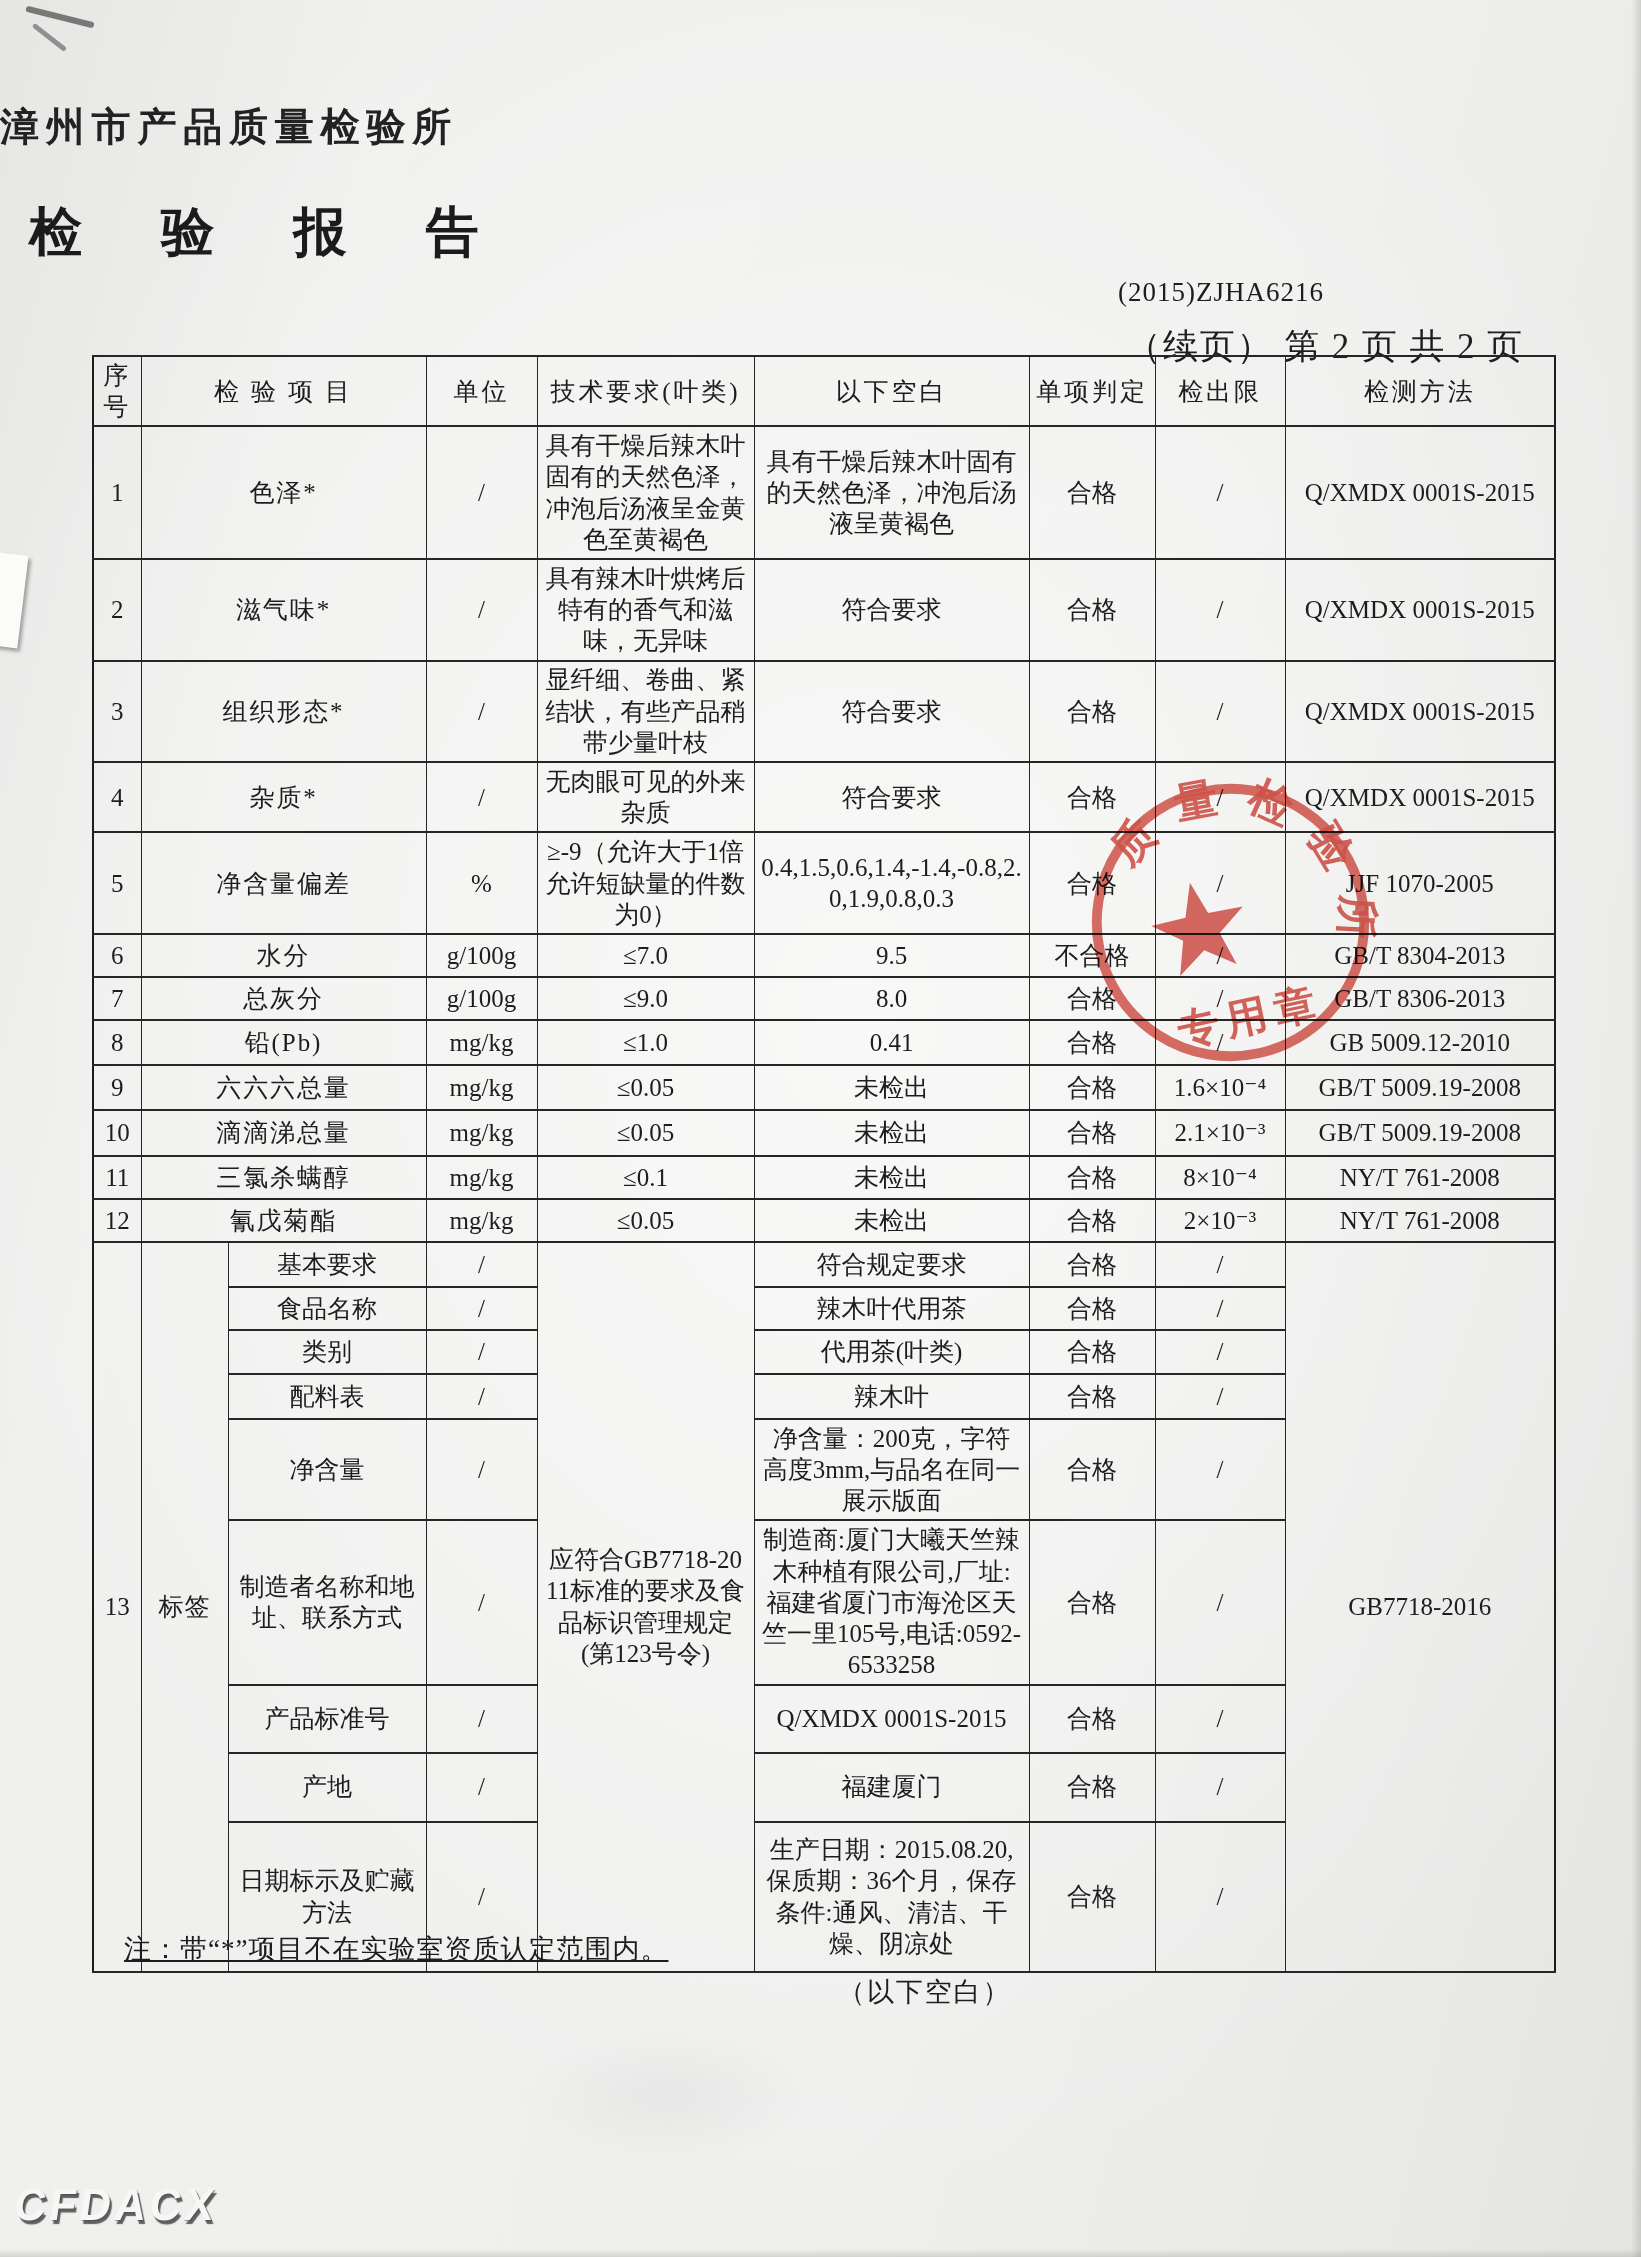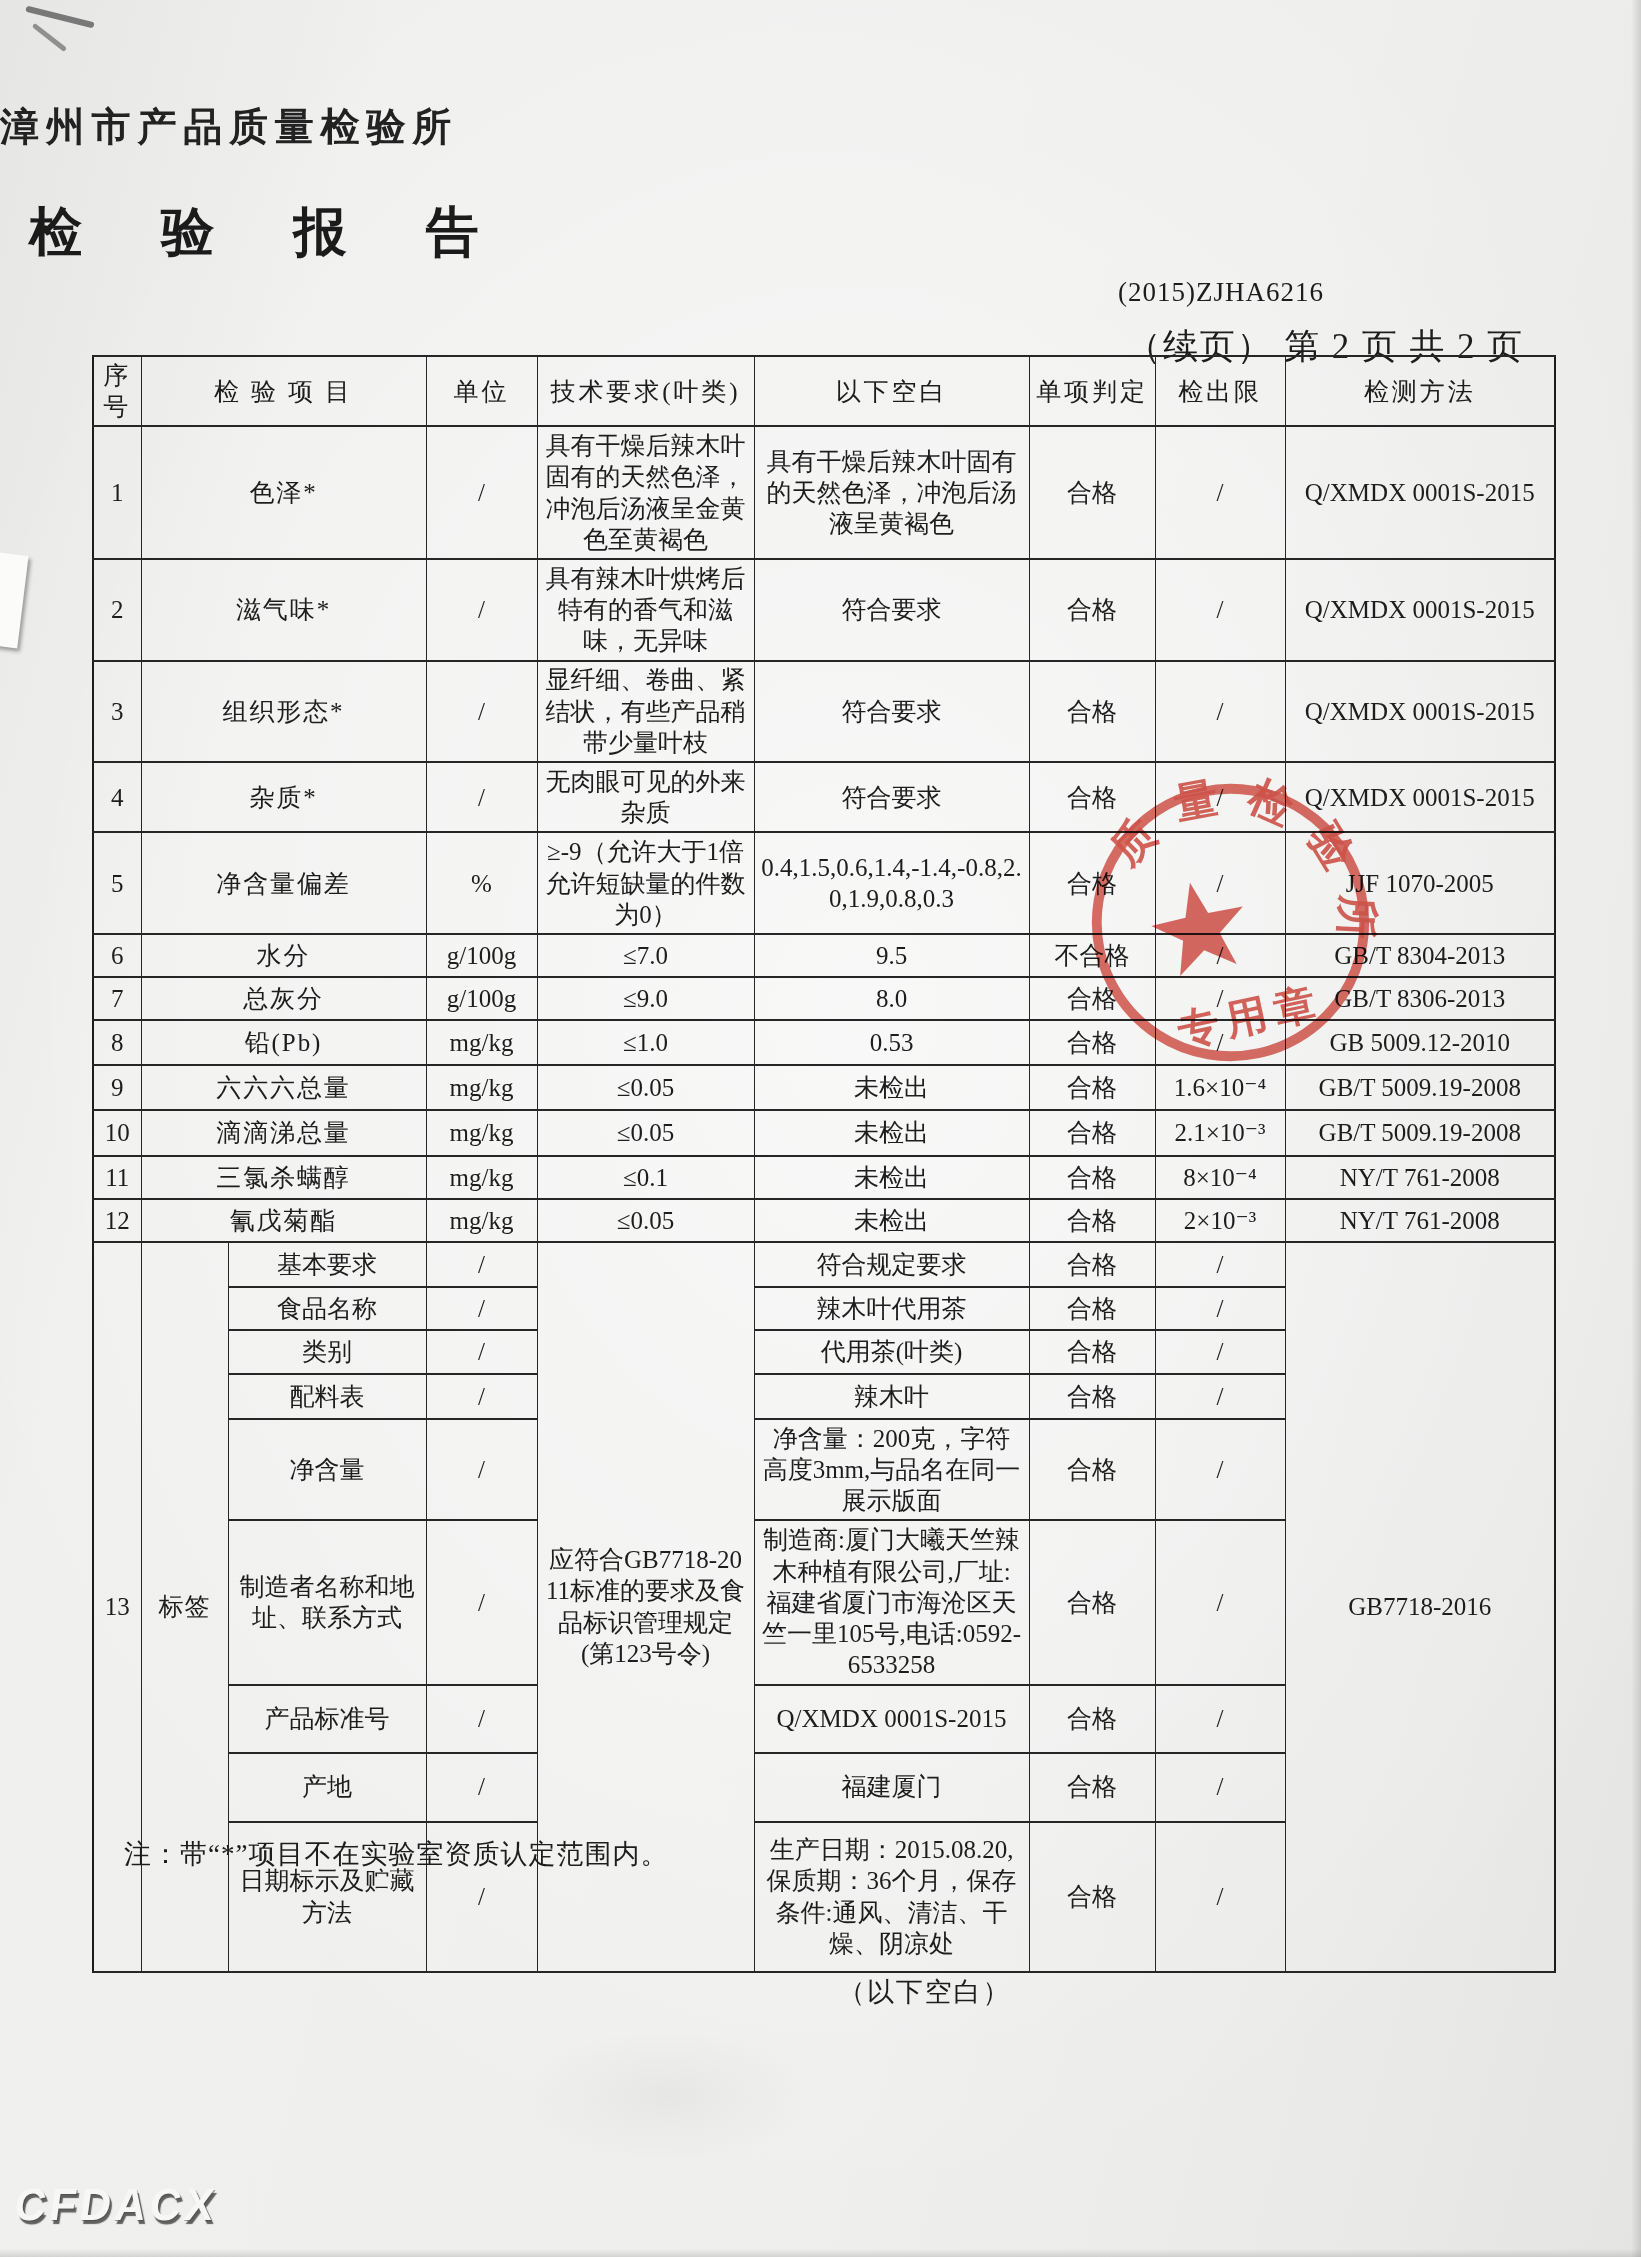--- a/index.html
+++ b/index.html
@@ -41,21 +41,21 @@
   td.c-method { font-size:24px; padding:2.9px 3.9px; letter-spacing:0; }
   td.c-limit { font-size:24px; }
   td.c-group { letter-spacing:1px; font-size:26px; }
   td.c-subitem { font-size:25px; }
   
   .stamp {
     position:absolute; left:1083px; top:772px; width:295px; height:301px;
     transform:rotate(-12deg); mix-blend-mode:multiply; opacity:.92; pointer-events:none;
   }
   
-  .footer-note { position:absolute; top:1836px; left:124px; font-size:27px; letter-spacing:1px; }
+  .footer-note { position:absolute; top:1931px; left:124px; font-size:27px; letter-spacing:1px;text-decoration:underline; }
   .blank-below { position:absolute; top:1974px; left:838px; font-size:27px; letter-spacing:1.9px; }
   .watermark {
     position:absolute; left:15.4px; top:2180px;
     font-family:"Liberation Sans","DejaVu Sans",sans-serif;
     font-size:43px; font-weight:900; letter-spacing:3.9px;
     color:#f7f7f5; transform:skewX(-8deg) scaleY(1.05);
     text-shadow:2.9px 3.9px 1px rgba(70,70,70,.85), 1px 1px 0 rgba(90,90,90,.6);
   }
   
   .artifact { position:absolute; pointer-events:none; }
@@ -174,21 +174,21 @@
       <td class="c-res">8.0</td>
       <td class="c-judge">合格</td>
       <td class="c-limit">/</td>
       <td class="c-method">GB/T 8306-2013</td>
     </tr>
     <tr style="height:45px">
       <td class="c-no">8</td>
       <td class="c-item" colspan="2">铅(Pb)</td>
       <td class="c-unit">mg/kg</td>
       <td class="c-req">≤1.0</td>
-      <td class="c-res">0.53</td>
+      <td class="c-res">0.41</td>
       <td class="c-judge">合格</td>
       <td class="c-limit">/</td>
       <td class="c-method">GB 5009.12-2010</td>
     </tr>
     <tr style="height:45px">
       <td class="c-no">9</td>
       <td class="c-item" colspan="2">六六六总量</td>
       <td class="c-unit">mg/kg</td>
       <td class="c-req">≤0.05</td>
       <td class="c-res">未检出</td>

